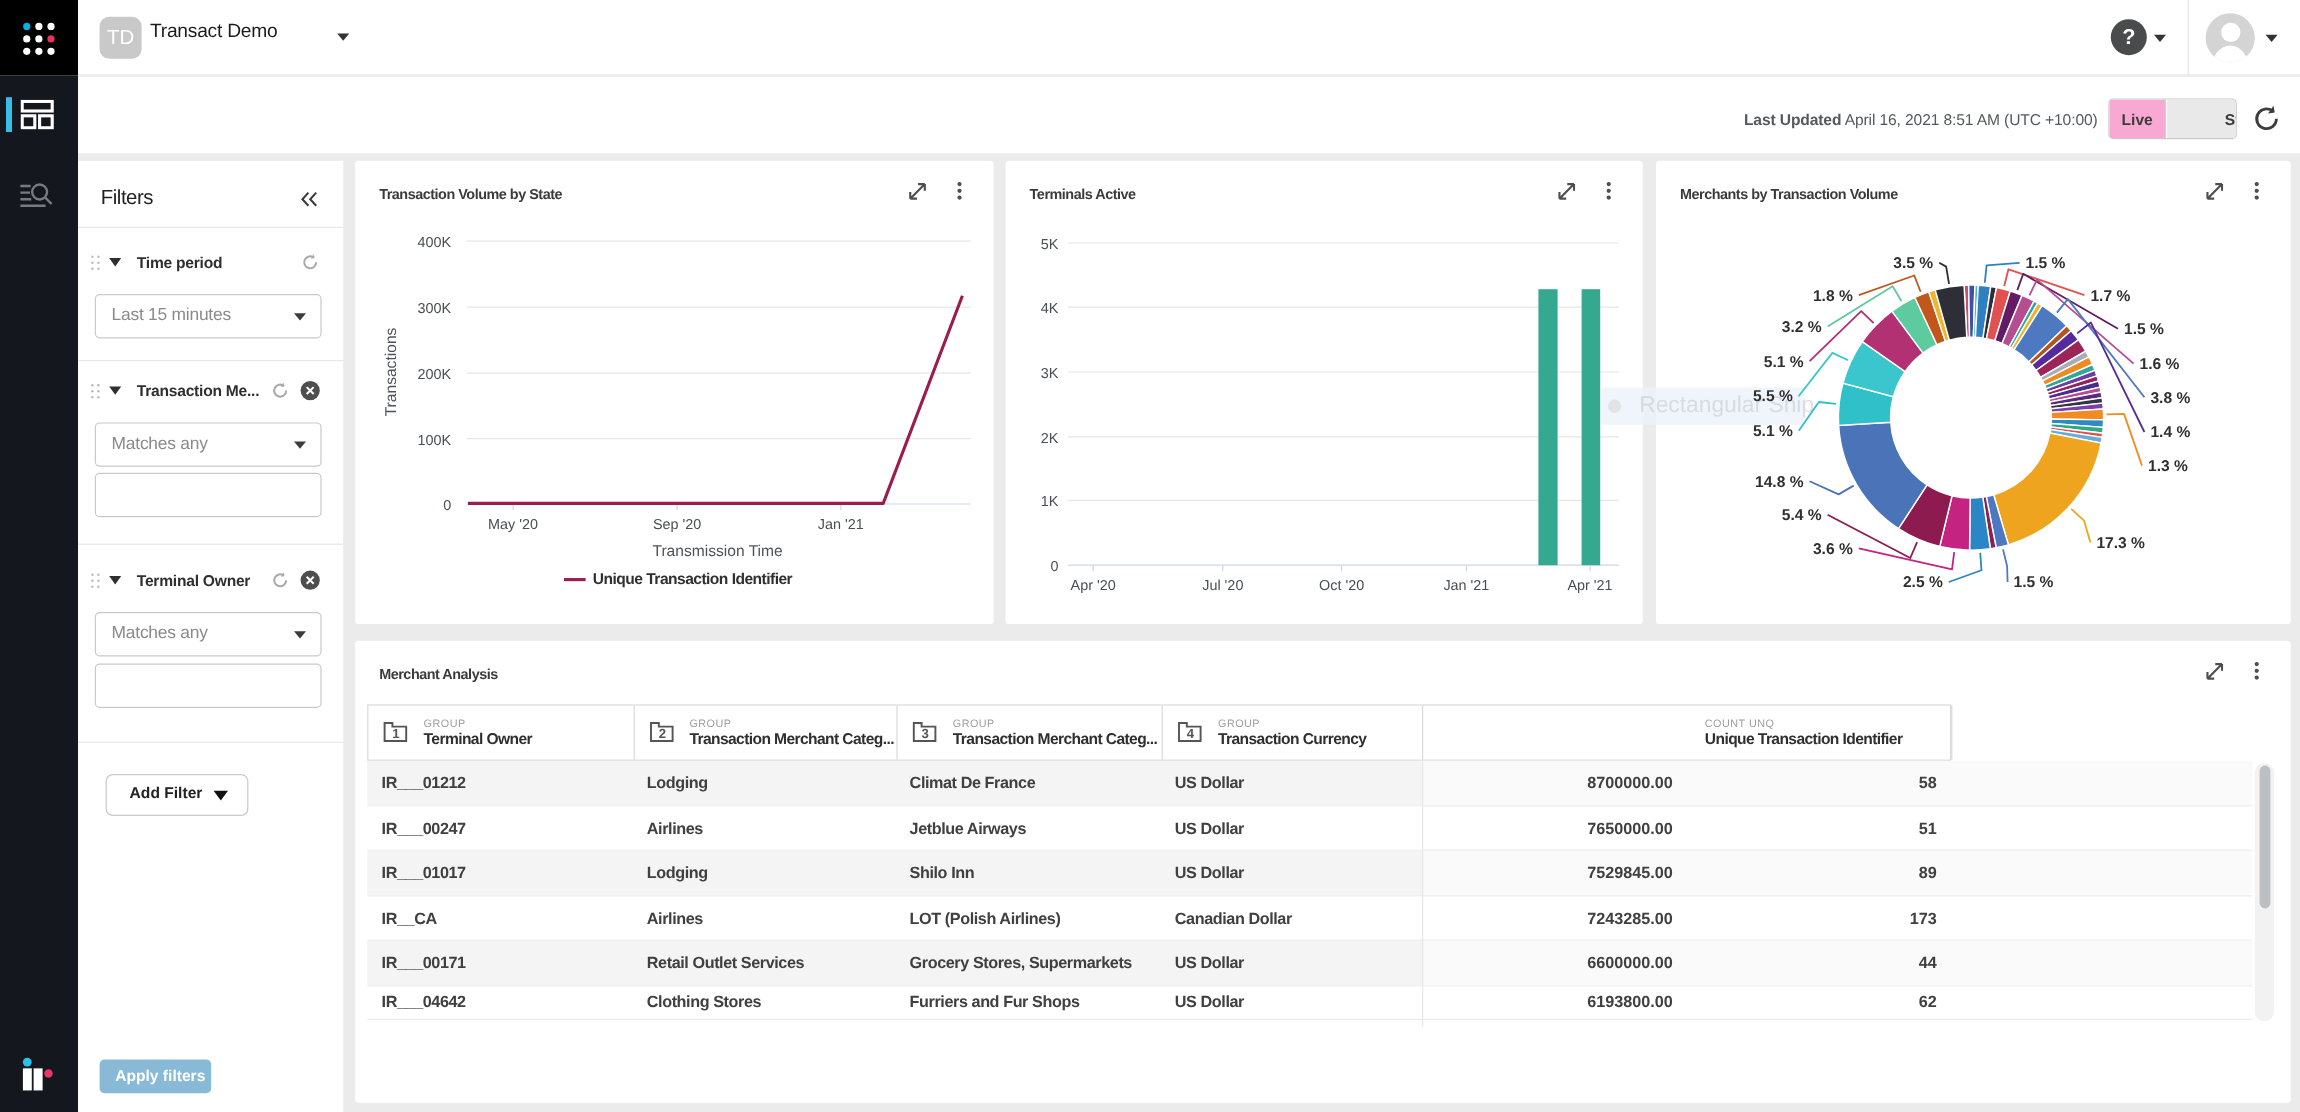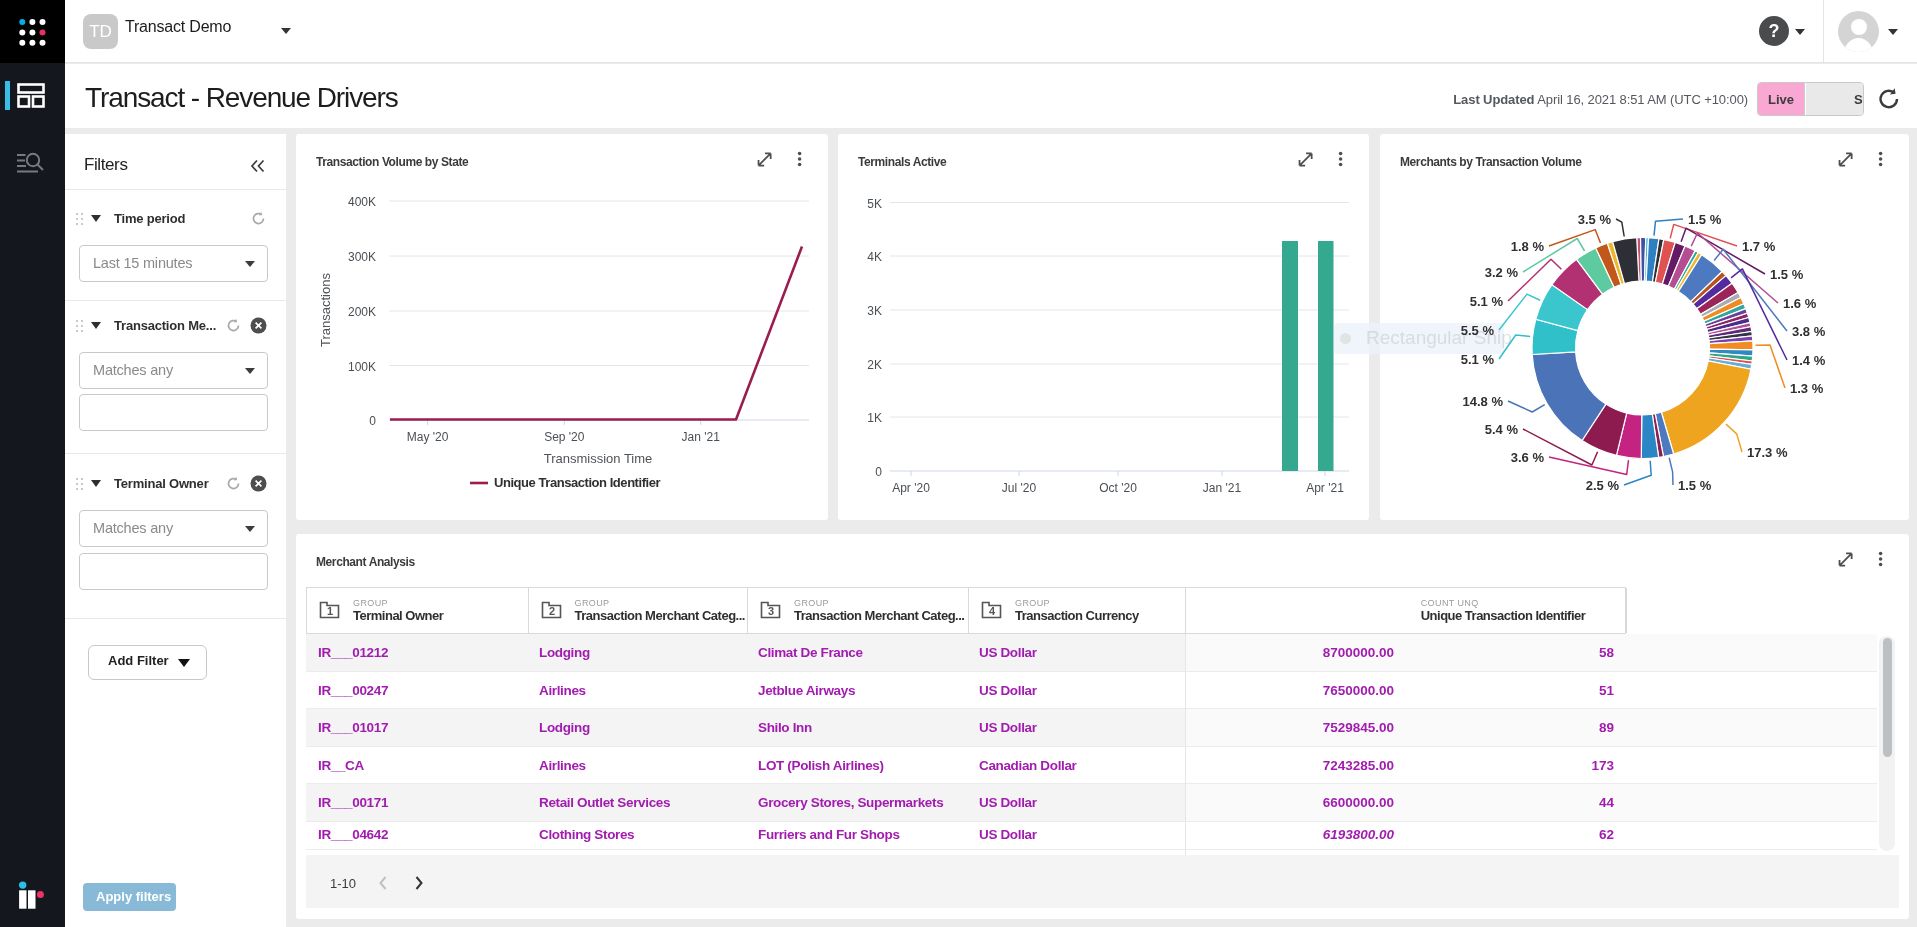--- a/index.html
+++ b/index.html
@@ -41,21 +41,21 @@
 .cicons { position:absolute; top:16px; right:20px; width:56px; height:18px; }
 
 #thead { position:absolute; left:10px; top:53px; width:1320px; height:47px; border:1px solid #d9d9d9; border-bottom:1px solid #d9d9d9; background:#fff; }
 .thcell { position:absolute; top:0; height:45px; border-right:1px solid #d9d9d9; }
 .thlab { position:absolute; left:46px; top:10px; font-size:9px; color:#9b9b9b; letter-spacing:0.4px; }
 .thname { position:absolute; left:46px; top:20px; font-size:13px; font-weight:bold; color:#2f2f2f; white-space:nowrap; letter-spacing:-0.5px; }
 .thicon { position:absolute; left:12px; top:13px; }
 .trow { position:absolute; left:10px; width:1571px; height:37.5px; border-bottom:1px solid #ececec; }
 .stripe-l { position:absolute; left:0; top:0; width:879px; height:37px; background:#f4f4f5; }
 .stripe-r { position:absolute; left:879px; top:0; width:692px; height:37px; background:#fafafa; }
-.tcell { position:absolute; top:11px; font-size:13.5px; font-weight:bold; color:#a21caf; white-space:nowrap; letter-spacing:-0.35px; }
+.tcell { position:absolute; top:11px; font-size:13.5px; font-weight:bold; color:#404040; white-space:nowrap; letter-spacing:-0.35px; }
 #tfoot { position:absolute; left:10px; top:320.5px; width:1593px; height:53.5px; background:#f4f4f4; }
 #vsb { position:absolute; left:1587px; top:104px; width:9px; height:119px; background:#bdc0c2; border-radius:4.5px; }
 #vsbtrack { position:absolute; left:1583px; top:102px; width:16px; height:215px; background:#f2f2f2; border-radius:8px; }
 
 .fdiv { position:absolute; left:0; width:221px; height:1px; background:#e8e8e8; }
 .fsel { position:absolute; left:14px; width:189px; height:37px; border:1px solid #c9c9c9; border-radius:4px; background:#fff; }
 .fsel .ph { position:absolute; left:13px; top:9px; font-size:14.5px; color:#8a8a8a; letter-spacing:-0.2px; }
 .fsel .cv { position:absolute; right:12px; top:15px; border-left:5px solid transparent; border-right:5px solid transparent; border-top:6px solid #3c3c3c; }
 .flabel { position:absolute; font-size:13px; font-weight:bold; color:#2f2f2f; letter-spacing:-0.2px; }
 .fcaret { position:absolute; border-left:5.5px solid transparent; border-right:5.5px solid transparent; border-top:7px solid #2f2f2f; }
@@ -106,21 +106,20 @@
     <line x1="1" y1="20.5" x2="22" y2="20.5" stroke="#767b81" stroke-width="2"></line>
   </svg>
   <svg style="position:absolute;left:17px;top:817px;" width="30" height="30" viewBox="0 0 30 30">
     <circle cx="5.7" cy="5.1" r="3.7" fill="#29c1ea"></circle>
     <rect x="2.1" y="10.3" width="7.4" height="18.4" fill="#fff"></rect>
     <rect x="11" y="10.3" width="7.5" height="18.4" fill="#fff"></rect>
     <circle cx="23.4" cy="14.6" r="3.5" fill="#ee3368"></circle>
   </svg>
 </div>
 <div id="header2">
-  <div id="pagetitle">Transact - Revenue Drivers</div>
   <div id="lastupd"><b>Last Updated</b> April 16, 2021 8:51 AM (UTC +10:00)</div>
   <div id="toggle">
       <div id="tg-live">Live</div>
       <div id="tg-static">Static</div>
     </div>
   <svg style="position:absolute;left:1812px;top:23px;" width="24" height="24" viewBox="0 0 24 24">
     <path d="M20 12 a8.2 8.2 0 1 1 -2.6 -6" stroke="#3c3c3c" stroke-width="2.4" fill="none"></path>
     <path d="M17.6 1.2 L18.6 6.8 L13 7.6 Z" fill="#3c3c3c"></path>
   </svg>
 </div>
@@ -479,29 +478,20 @@
         <div class="tcell" style="left:452px;">Grocery Stores, Supermarkets</div>
         <div class="tcell" style="left:673px;">US Dollar</div>
         <div class="tcell" style="left:888px;width:200px;text-align:right;letter-spacing:0;">6600000.00</div>
         <div class="tcell" style="left:1108px;width:200px;text-align:right;letter-spacing:0;">44</div>
     </div>
     <div class="trow" style="top:282px;height:33.5px;">
       <div class="tcell" style="left:12px;">IR___04642</div>
         <div class="tcell" style="left:233px;">Clothing Stores</div>
         <div class="tcell" style="left:452px;">Furriers and Fur Shops</div>
         <div class="tcell" style="left:673px;">US Dollar</div>
-        <div class="tcell" style="left:888px;width:200px;text-align:right;letter-spacing:0;font-style:italic;">6193800.00</div>
+        <div class="tcell" style="left:888px;width:200px;text-align:right;letter-spacing:0;">6193800.00</div>
         <div class="tcell" style="left:1108px;width:200px;text-align:right;letter-spacing:0;">62</div>
     </div>
     <div style="position:absolute;left:889px;top:100px;width:1px;height:221px;background:#e6e6e8;"></div>
     <div id="vsbtrack"></div>
     <div id="vsb"></div>
-    <div id="tfoot">
-      <div style="position:absolute;left:24px;top:21px;font-size:13px;color:#3c3c3c;">1-10</div>
-      <svg style="position:absolute;left:70px;top:16px;" width="14" height="24" viewBox="0 0 14 24">
-          <path d="M9.5 6 L4.5 12 L9.5 18" stroke="#c0c0c0" stroke-width="2" fill="none"></path>
-        </svg>
-      <svg style="position:absolute;left:106px;top:16px;" width="14" height="24" viewBox="0 0 14 24">
-          <path d="M4.5 6 L9.5 12 L4.5 18" stroke="#333" stroke-width="2" fill="none"></path>
-        </svg>
-    </div>
   </div>
 </div>
 
 </body></html>

